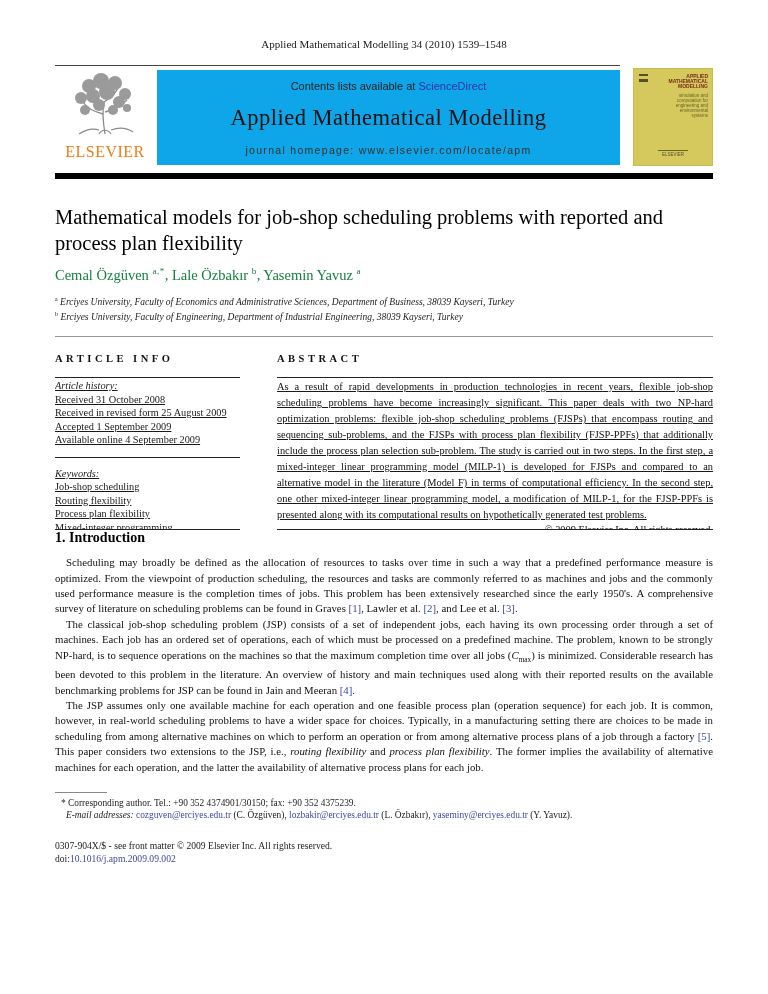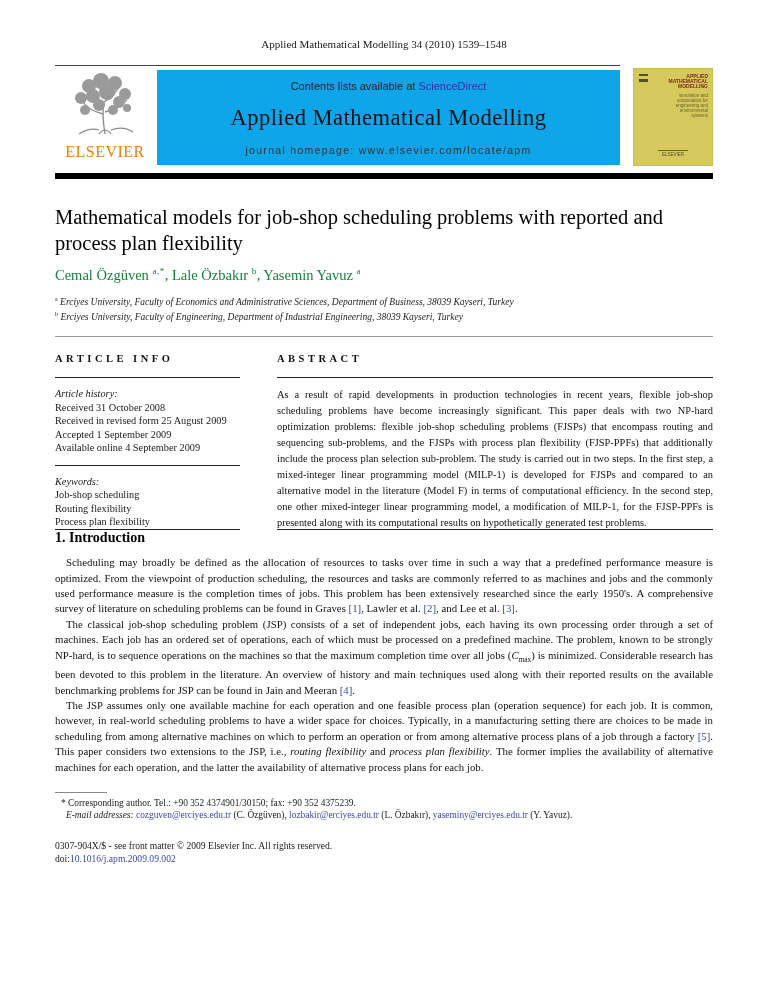--- a/index.html
+++ b/index.html
@@ -50,21 +50,21 @@
   .affiliations .seg-italic { font-style:italic;font-family:Liberation Serif, serif; }
 
   .gray-rule { margin-top:13px; height:1px; background:#9a9a9a; }
 
   
   .info-abstract { display:flex; margin-top:16px; }
   .col-left { width:185px; margin-right:37px; flex-shrink:0; }
   .col-right { flex:1; }
   .col-heading { font-size:10.5px; font-weight:bold; letter-spacing:3.5px; color:#111; }
   .col-body { margin-top:13px; border-top:1px solid #222; border-bottom:1px solid #222;
-              height:153px; padding-top:9px; overflow:hidden; }
+              height:153px; padding-top:1px; overflow:hidden;text-decoration:underline; }
   .info-label { font-style:italic; font-size:10.3px; line-height:13.5px; }
   .info-line { font-size:10.3px; line-height:13.5px; }
   .info-divider { border:none; border-top:1px solid #222; margin:10px 0 9px 0; }
   .abstract-text { font-size:10.4px; line-height:16px; text-align:justify; color:#111; }
   .abstract-copyright { font-size:10.4px; line-height:14.6px; text-align:right; color:#111; }
 
   
   .section-heading { font-size:14px; font-weight:bold; color:#000; }
   .body-para { margin-top:0; font-size:10.8px; line-height:15.4px; text-align:justify; text-indent:11px; color:#111; }
   .body-para.first { margin-top:9px; }

